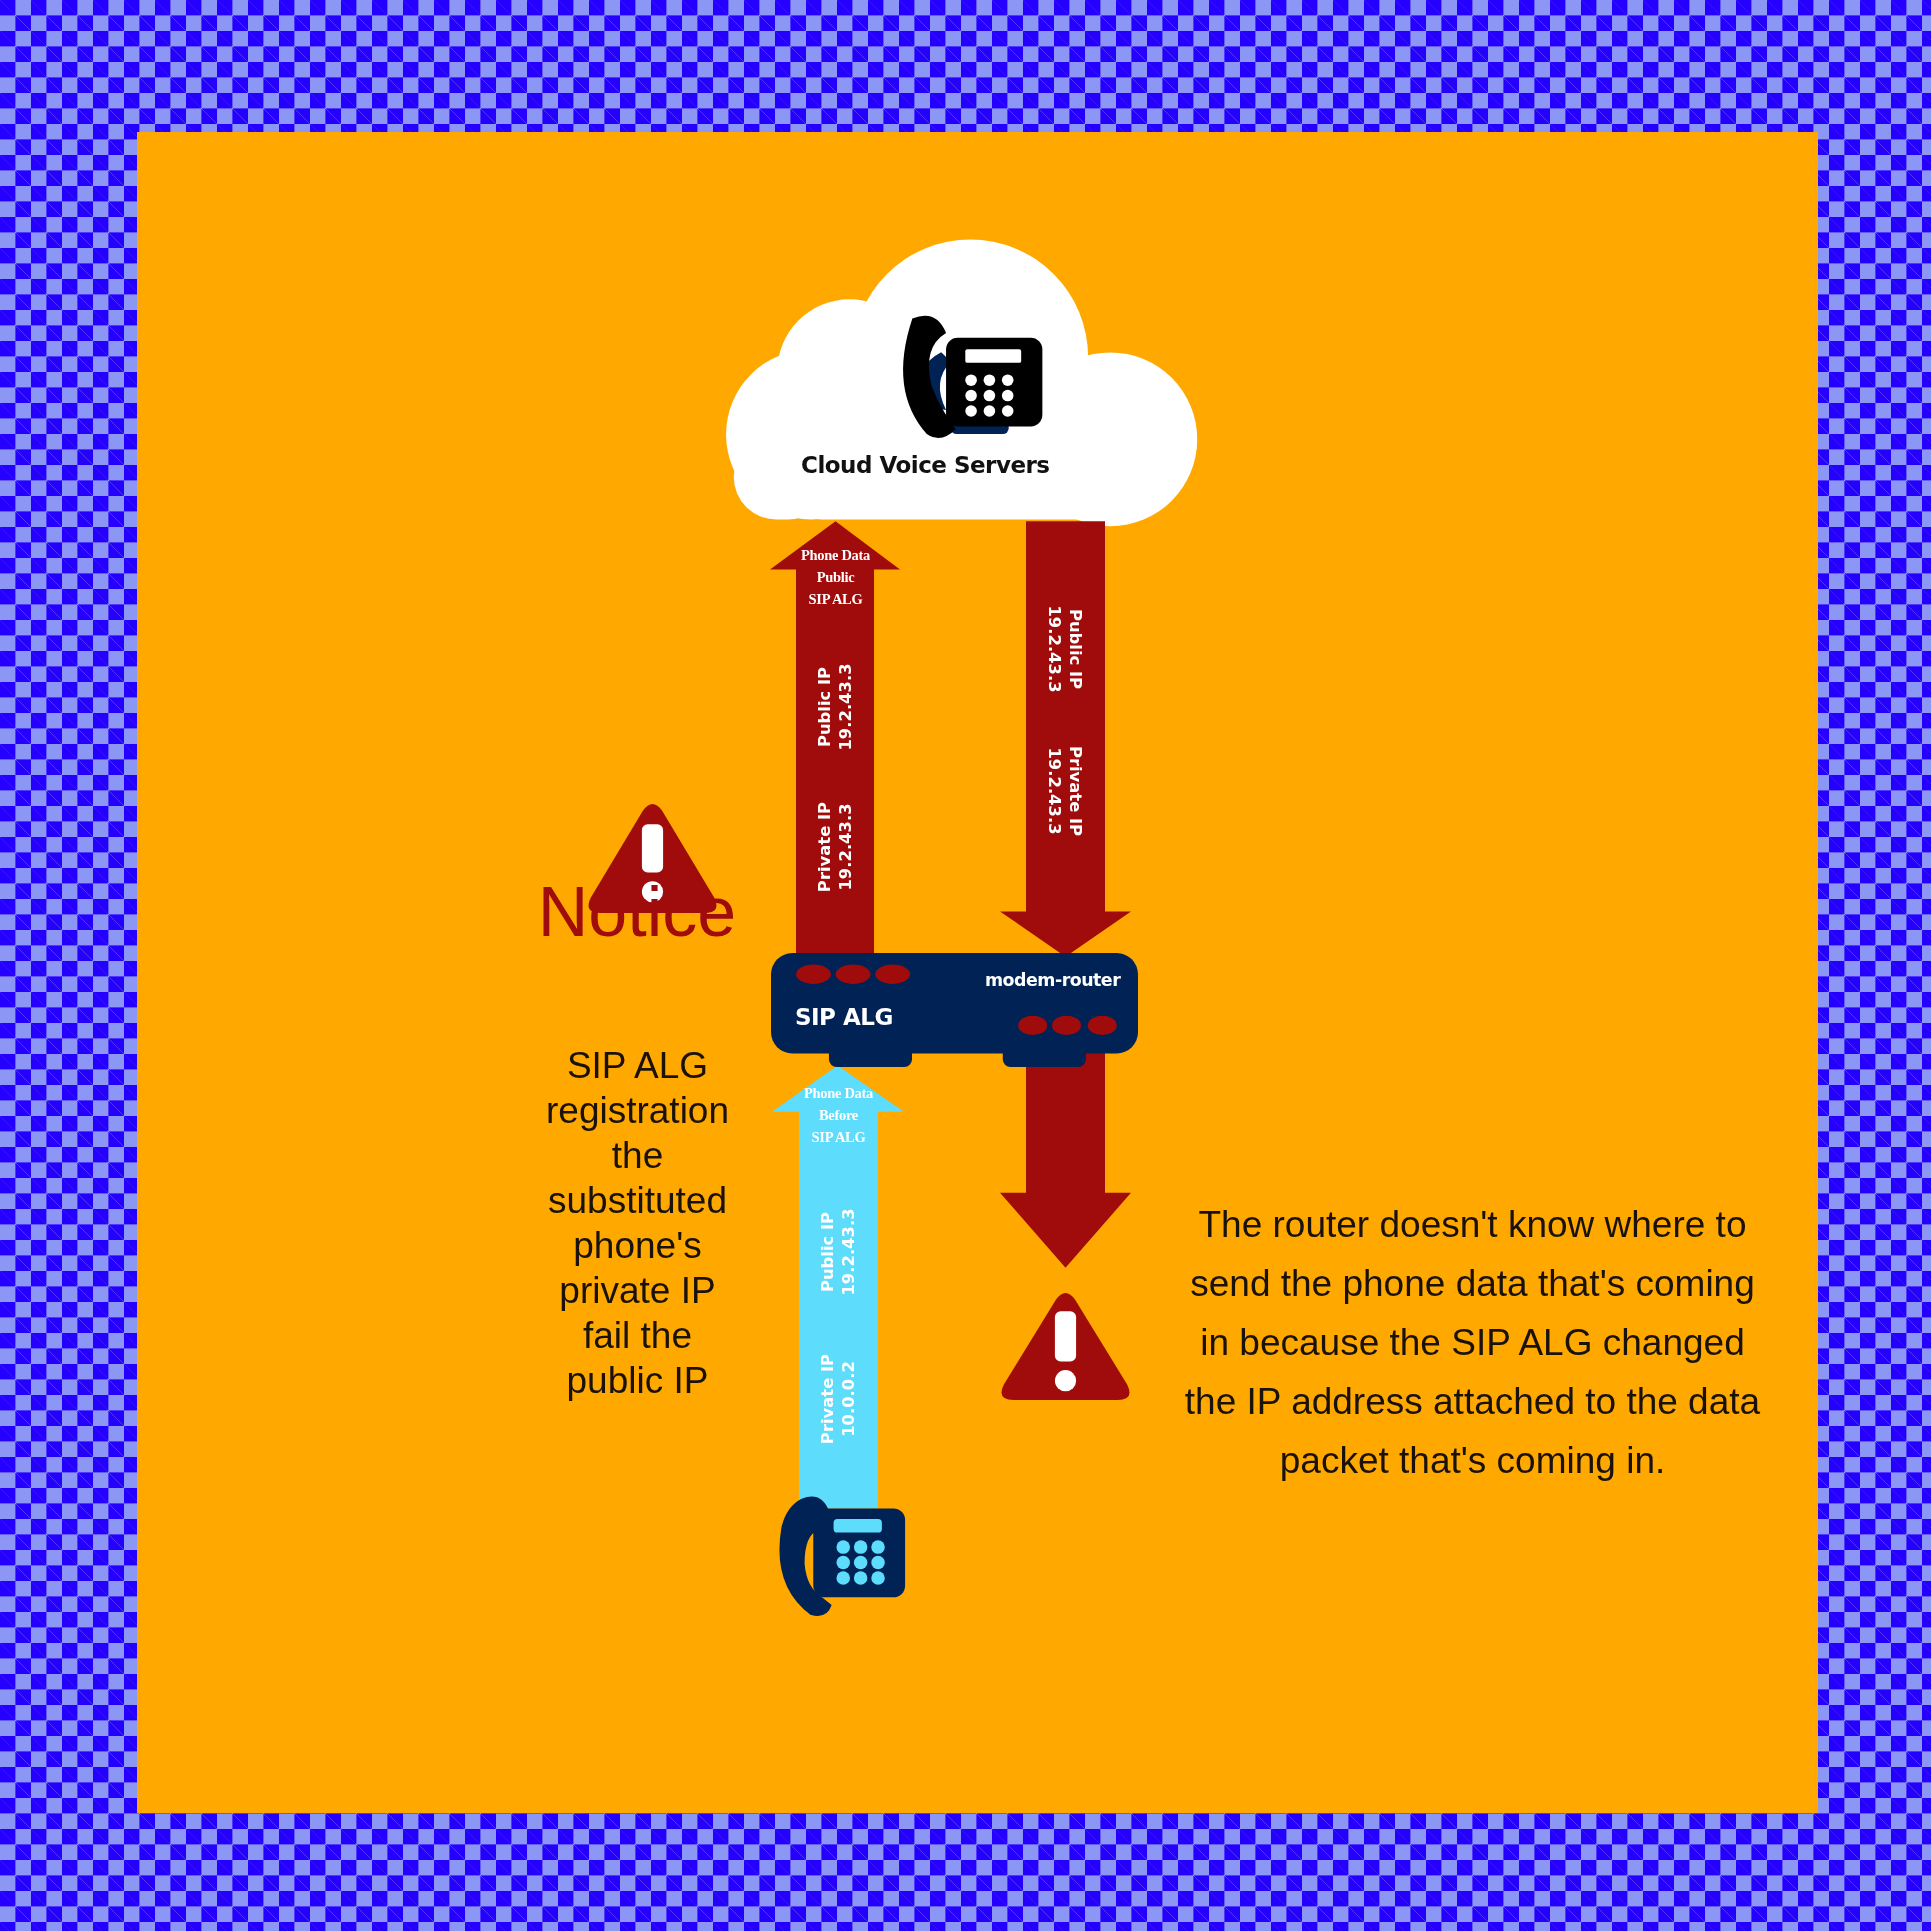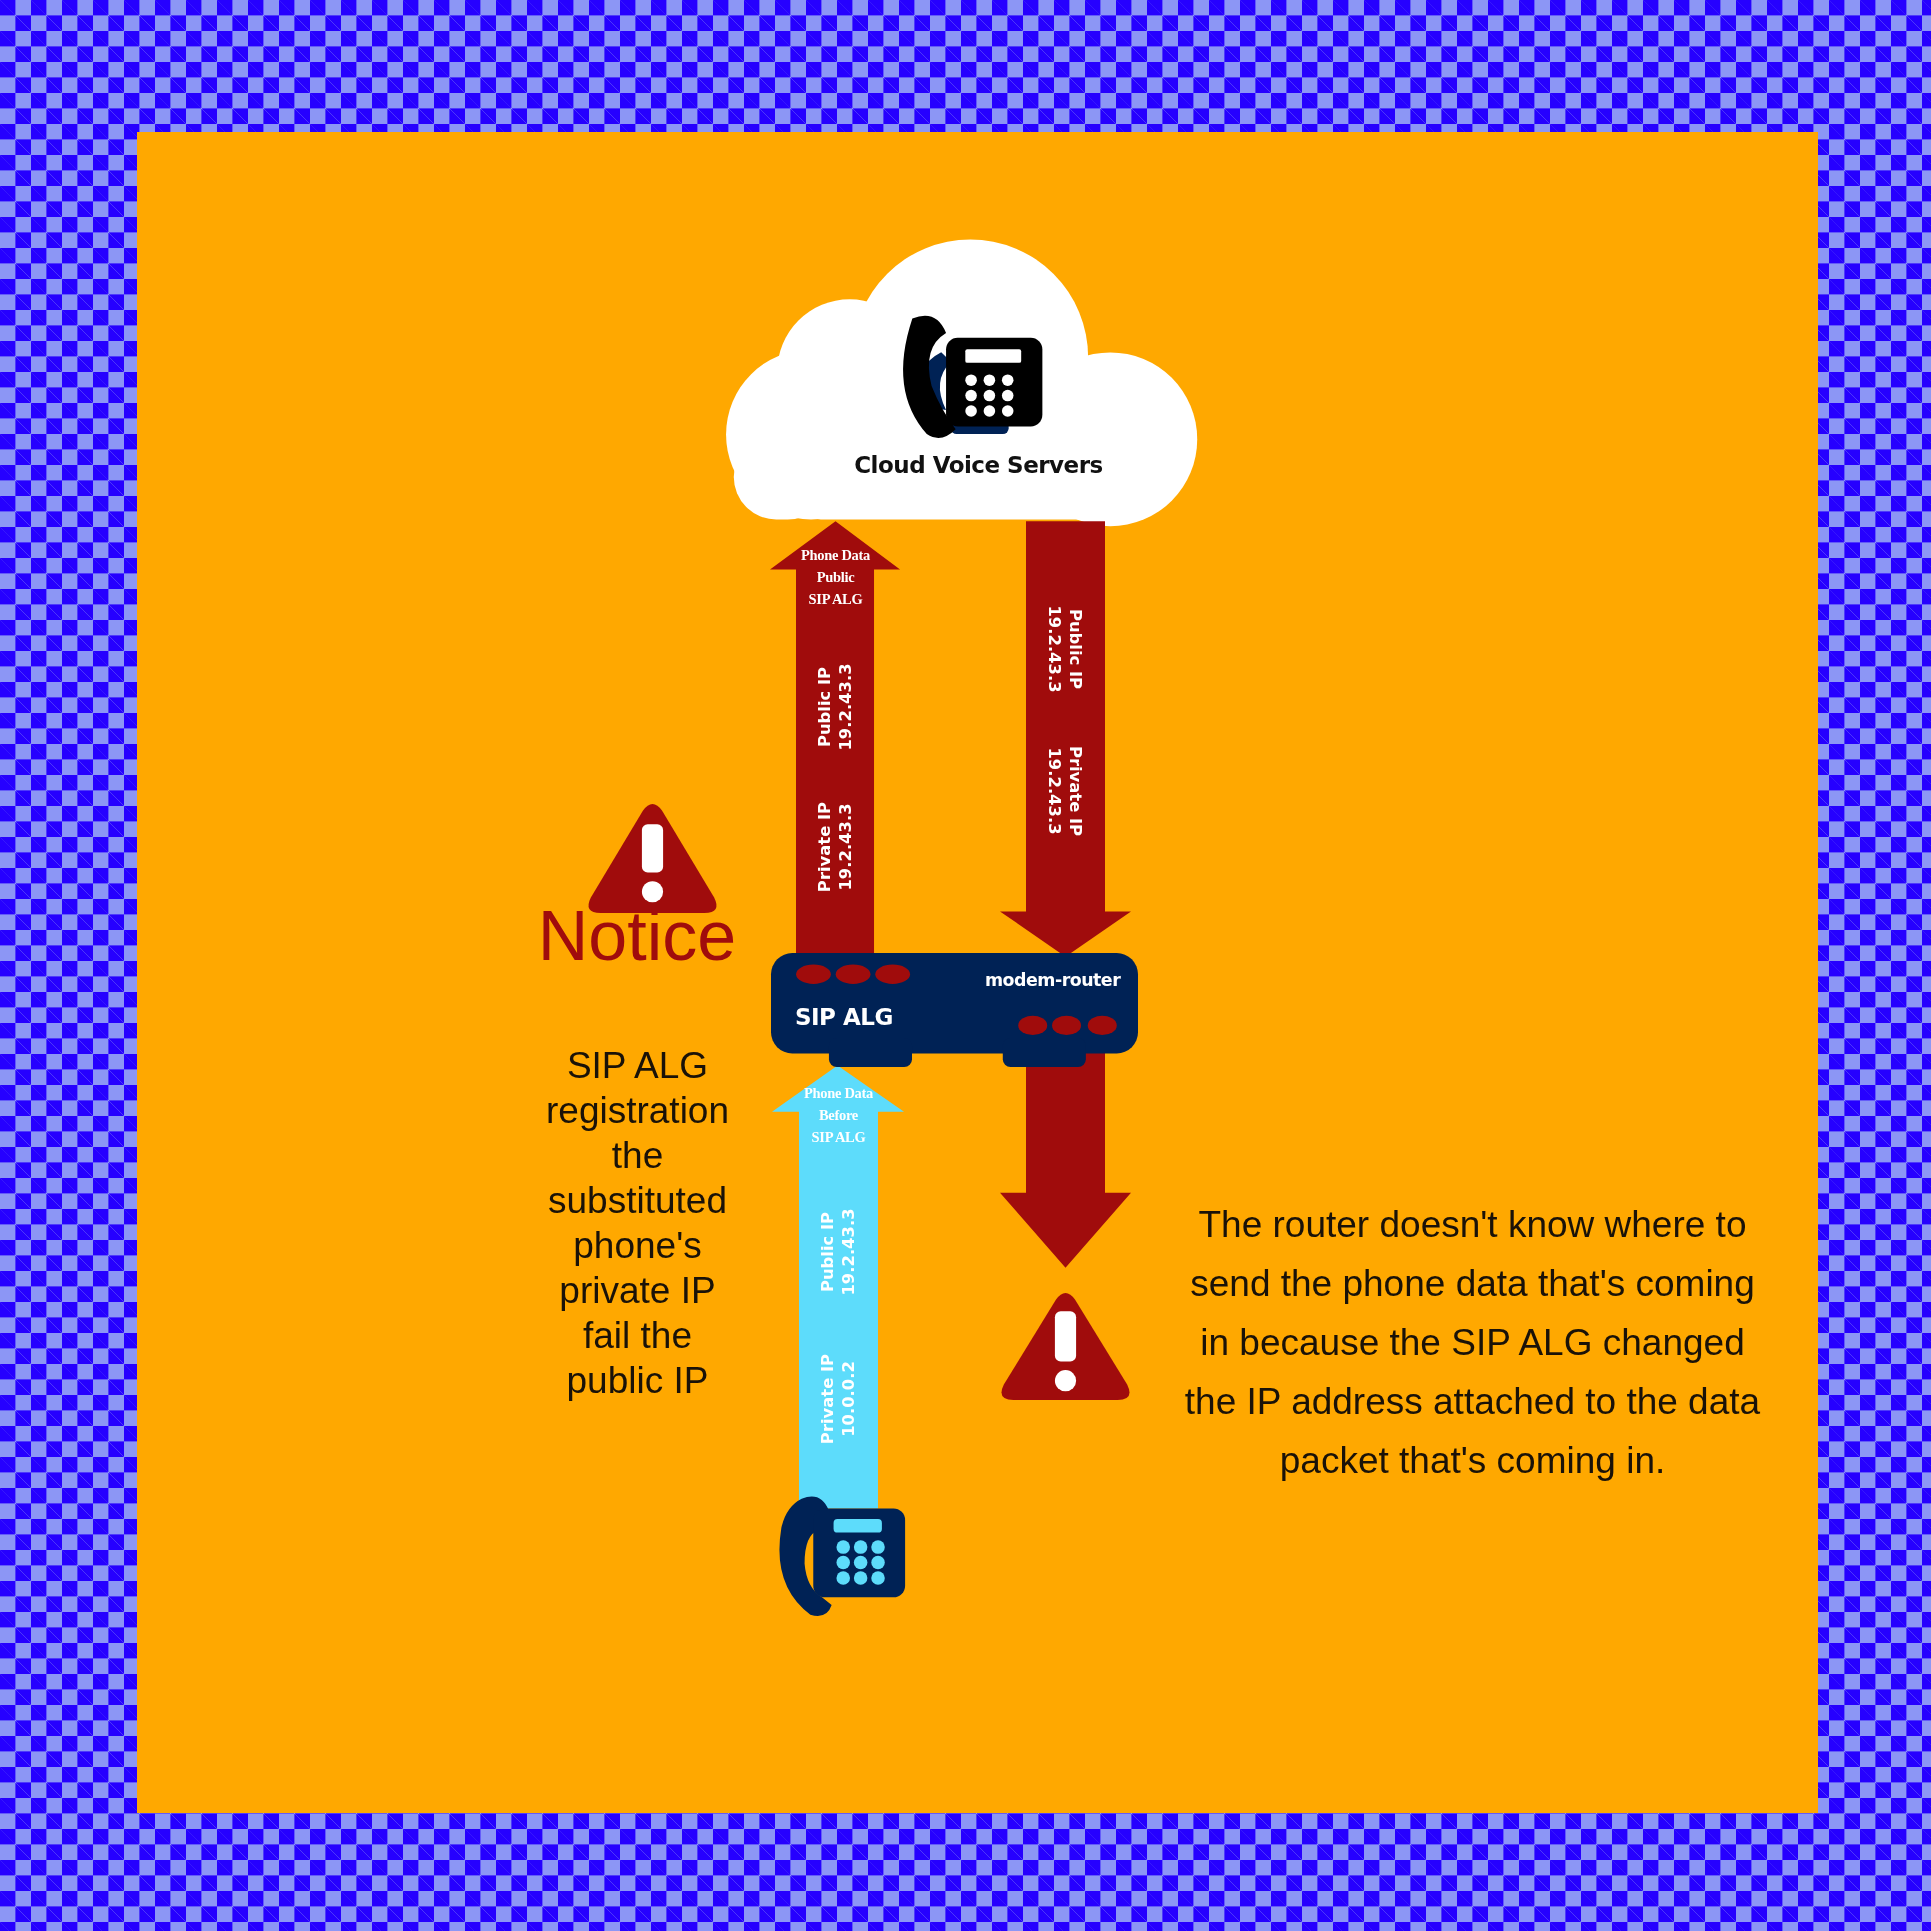--- a/index.html
+++ b/index.html
@@ -21,27 +21,27 @@
     font-size:16.4px; line-height:21px; white-space:nowrap; text-align:center;
   }
   .headlabel {
     position:absolute; color:#fff; font-family:Liberation Serif, serif; font-weight:bold;
     font-size:14.5px; line-height:22px; text-align:center; letter-spacing:-0.3px;
   }
   .rot-up { transform:rotate(-90deg); transform-origin:center center; }
   .rot-down { transform:rotate(90deg); transform-origin:center center; }
   .ip-name, .ip-val { display:block; }
   .cloud-label {
-    position:absolute; left:819px; top:452px; width:319px; text-align:center;
+    position:absolute; left:801px; top:452px; width:319px; text-align:left;
     font-family:"DejaVu Sans", sans-serif; font-weight:bold; font-size:23px; color:#111;
     letter-spacing:-0.5px;
   }
   .router-label-sip { position:absolute; left:795px; top:1004px; color:#fff; font-family:"DejaVu Sans", sans-serif; font-weight:bold; font-size:23px; letter-spacing:-0.5px; }
   .router-label-model { position:absolute; left:985px; top:970px; color:#fff; font-family:"DejaVu Sans", sans-serif; font-weight:bold; font-size:17.4px; letter-spacing:-0.5px;text-align:right; }
-  .notice-title { position:absolute; left:521px; top:898px; width:232px; text-align:center; color:#a00c0c; font-size:70px; line-height:77px; }
+  .notice-title { position:absolute; left:521px; top:874px; width:232px; text-align:center; color:#a00c0c; font-size:70px; line-height:77px; }
   .notice-body { position:absolute; left:512px; top:1043px; width:251px; text-align:center; color:#1a1208; font-size:37px; line-height:45px; }
   .explain { position:absolute; left:1183px; top:1195px; width:579px; text-align:center; color:#1a1208; font-size:37px; line-height:59px; }
   .explain p { margin:0 0 45px 0; }
 </style>
 </head>
 <body>
 
 <div class="panel"></div>
 
 <svg class="abs" style="left:0;top:0" width="1931" height="1931" viewBox="0 0 2000 2000">

